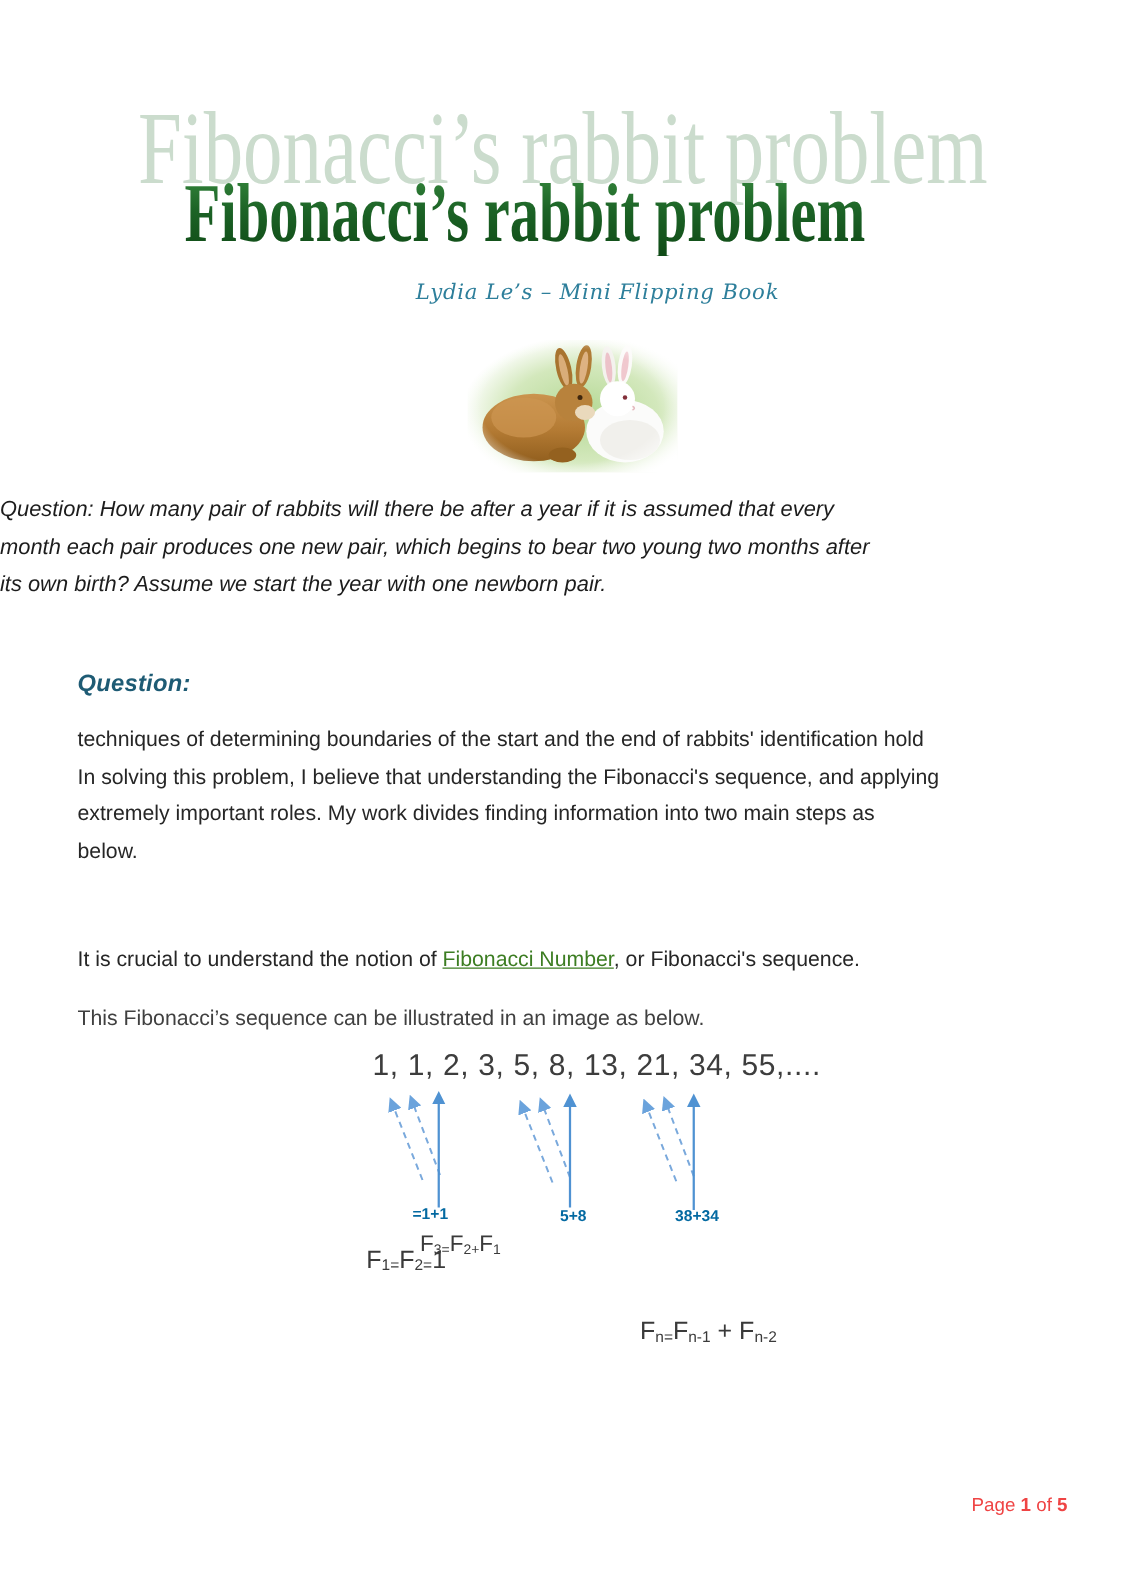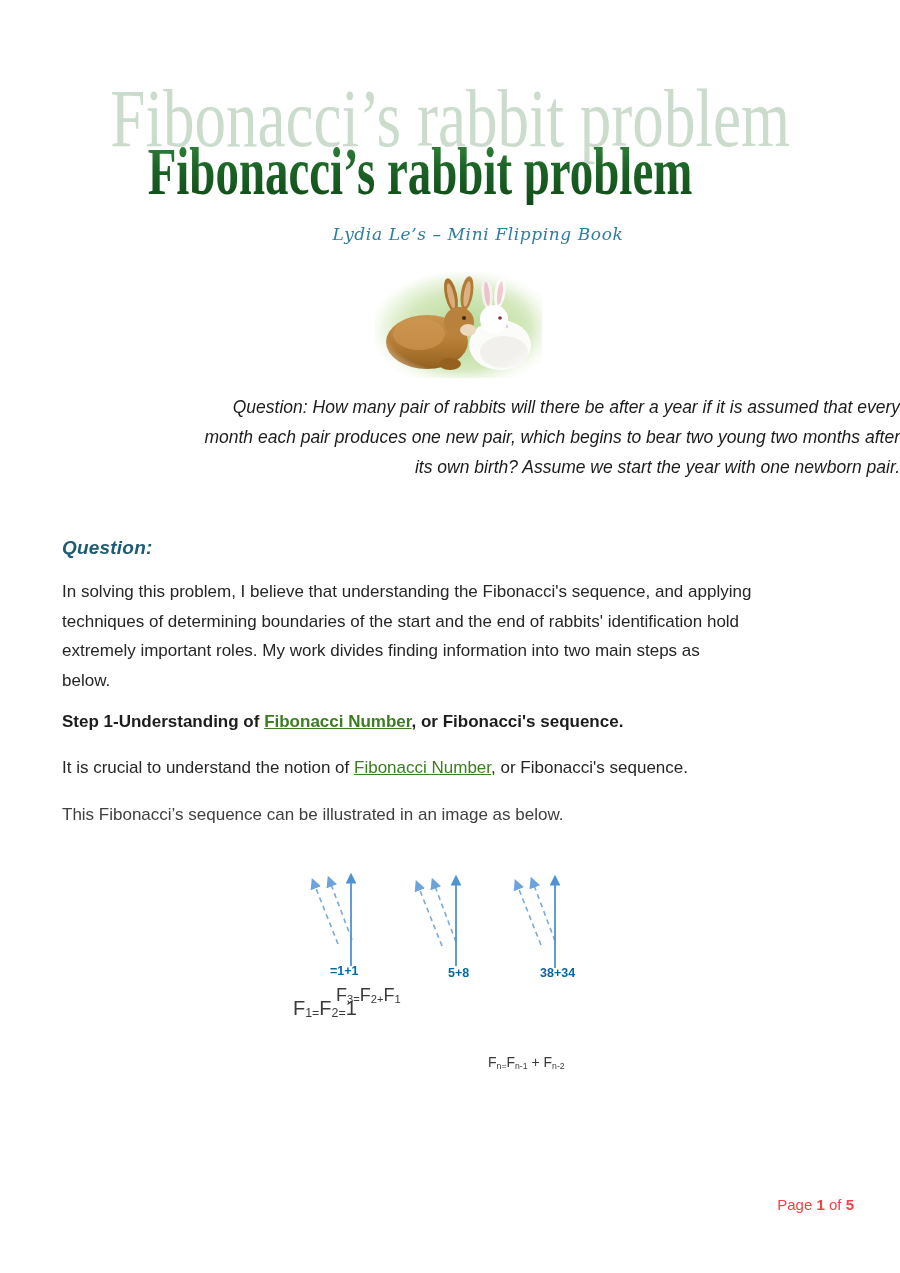--- a/index.html
+++ b/index.html
@@ -41,21 +41,21 @@
     color: #2e7f9b;
     margin-left: 28px;
   }
 
   
   .rabbits { position: absolute; left: 374px; top: 272px; width: 168px; height: 106px; }
 
   
   .question {
     position: absolute; left: 0; top: 392px; width: 900px;
-    text-align: right; font-style: italic; font-size: 17.5px;
+    text-align: left; font-style: italic; font-size: 17.5px;
     line-height: 30px; color: #1c1c1c;
   }
 
   
   .solution-heading {
     position: absolute; left: 62px; top: 537px;
     font-size: 19px; font-weight: 700; font-style: italic;
     color: #1e5b74; letter-spacing: 0.2px;
   }
   .body-para {
@@ -89,21 +89,21 @@
     position: absolute; font-size: 12.5px; font-weight: 700; color: #0369a1;
   }
   .arrow-label.l1 { left: 330px; top: 964px; }
   .arrow-label.l2 { left: 448px; top: 966px; }
   .arrow-label.l3 { left: 540px; top: 966px; }
 
   .formula { position: absolute; color: #3a3a3a; white-space: nowrap; }
   .formula .s { font-size: 62%; vertical-align: -16%; }
   .formula.f1 { left: 293px; top: 997px; font-size: 20px; }
   .formula.f3 { left: 336px; top: 985px; font-size: 18px; }
-  .formula.fn { left: 488px; top: 1054px; font-size: 14px; }
+  .formula.fn { left: 512px; top: 1054px; font-size: 20px; }
 
   
   .footer {
     position: absolute; right: 46px; top: 1196px;
     font-size: 15px; color: #ef4444;
   }
   .footer b { font-weight: 700; }
 </style>
 </head>
 <body>
@@ -169,36 +169,34 @@
 
   <div class="question">
     <div>Question: How many pair of rabbits will there be after a year if it is assumed that every</div>
     <div>month each pair produces one new pair, which begins to bear two young two months after</div>
     <div>its own birth? Assume we start the year with one newborn pair.</div>
   </div>
 
   <div class="solution-heading">Question:</div>
 
   <div class="body-para">
+    <div>techniques of determining boundaries of the start and the end of rabbits' identification hold</div>
     <div>In solving this problem, I believe that understanding the Fibonacci's sequence, and applying</div>
-    <div>techniques of determining boundaries of the start and the end of rabbits' identification hold</div>
     <div>extremely important roles. My work divides finding information into two main steps as</div>
     <div>below.</div>
   </div>
 
-  <div class="step-heading">
-    <span>Step 1-Understanding of </span><span class="doc-link">Fibonacci Number</span><span>, or Fibonacci's sequence.</span>
-  </div>
 
   <div class="crucial-line">
     <span>It is crucial to understand the notion of </span><span class="doc-link">Fibonacci Number</span><span>, or Fibonacci's sequence.</span>
   </div>
 
   <div class="illustrate-line">This Fibonacci’s sequence can be illustrated in an image as below.</div>
 
+  <div class="sequence-line">1, 1, 2, 3, 5, 8, 13, 21, 34, 55,....</div>
 
   <svg class="arrows-svg" width="300" height="104" viewBox="0 0 300 104">
     <defs>
       <marker id="ah-s" viewBox="0 0 10 10" markerWidth="6" markerHeight="6" refX="7" refY="5" orient="auto">
         <path d="M0,0 L10,5 L0,10 z" fill="#4f92d2"></path>
       </marker>
       <marker id="ah-d" viewBox="0 0 10 10" markerWidth="7" markerHeight="7" refX="7" refY="5" orient="auto">
         <path d="M0,0 L10,5 L0,10 z" fill="#6ba3dc"></path>
       </marker>
     </defs>

